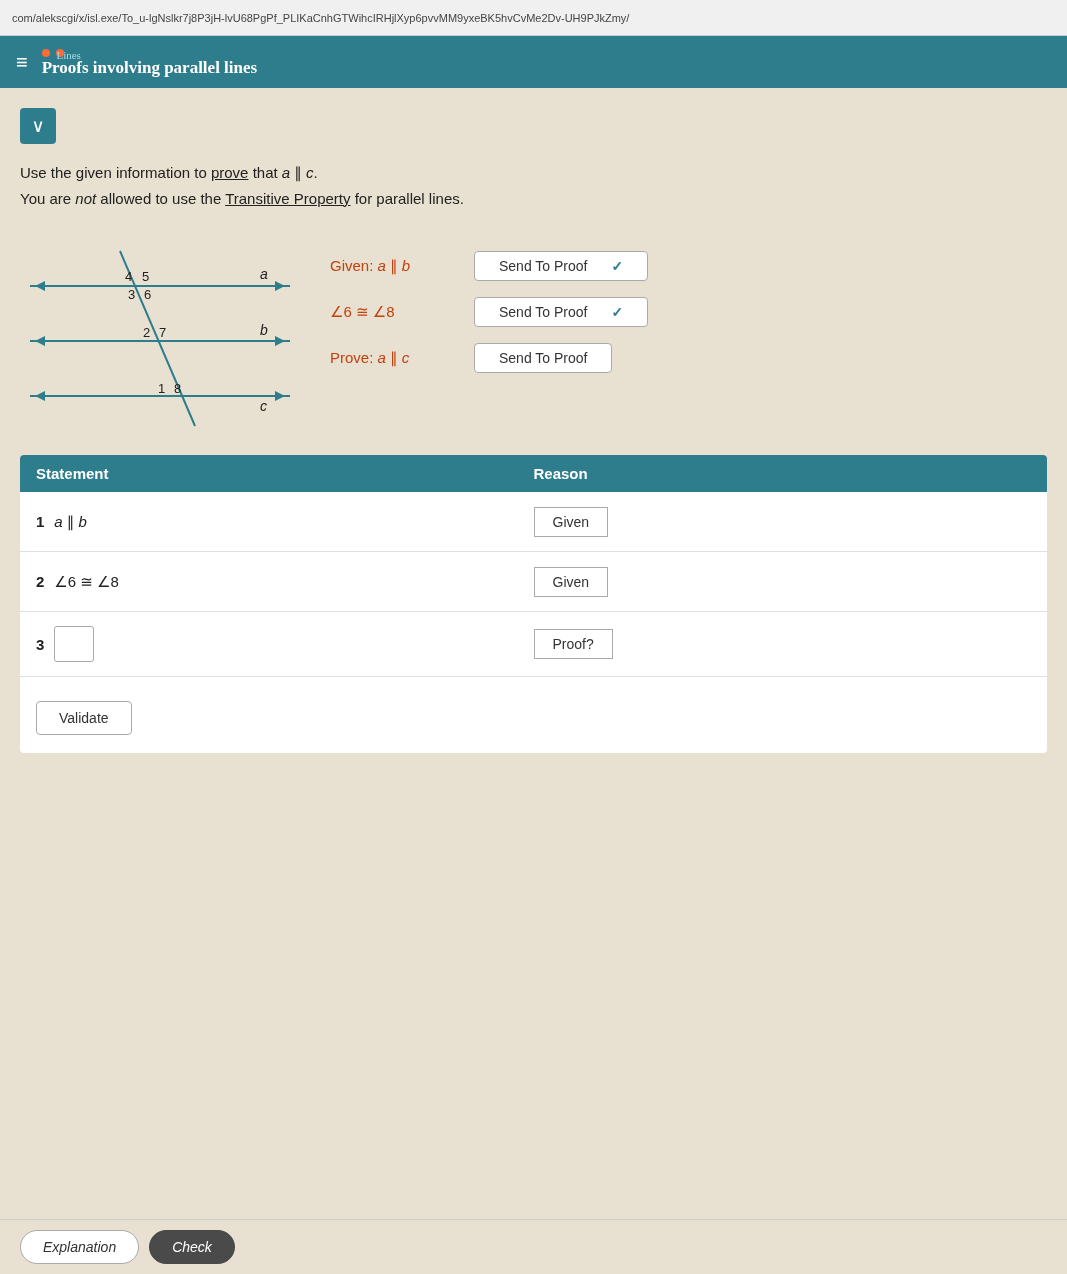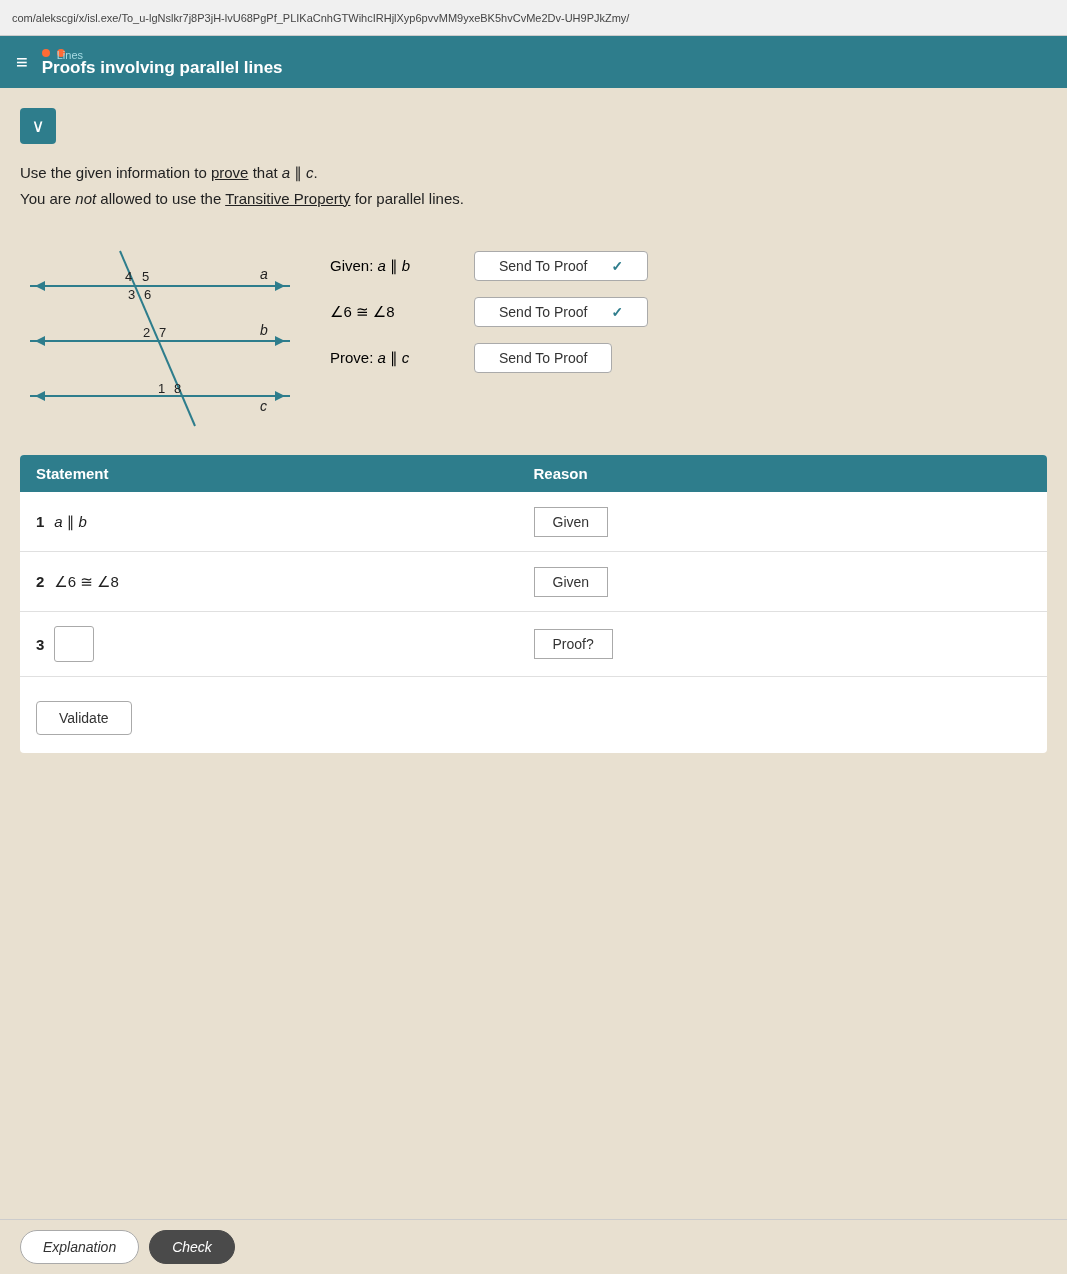--- a/index.html
+++ b/index.html
@@ -28,20 +28,21 @@
       gap: 14px;
     }
     .header .menu-icon {
       font-size: 20px;
       cursor: pointer;
       color: white;
     }
     .header-titles {
       display: flex;
       flex-direction: column;
+      font-family: Liberation Serif, serif;
     }
     .header-subtitle {
       font-size: 11px;
       color: #a8dce4;
     }
     .header-subtitle span {
       display: inline-block;
       width: 8px;
       height: 8px;
       background: #ff6b35;
@@ -102,21 +103,21 @@
       padding-top: 20px;
     }
     .given-row {
       display: flex;
       align-items: center;
       gap: 14px;
     }
     .given-text {
       font-size: 15px;
       min-width: 130px;
-      color: #000000;
+      color: #c2410c;
     }
     .send-to-proof-btn {
       background: white;
       border: 1.5px solid #aaa;
       border-radius: 4px;
       padding: 6px 24px;
       font-size: 14px;
       cursor: pointer;
       display: flex;
       align-items: center;

